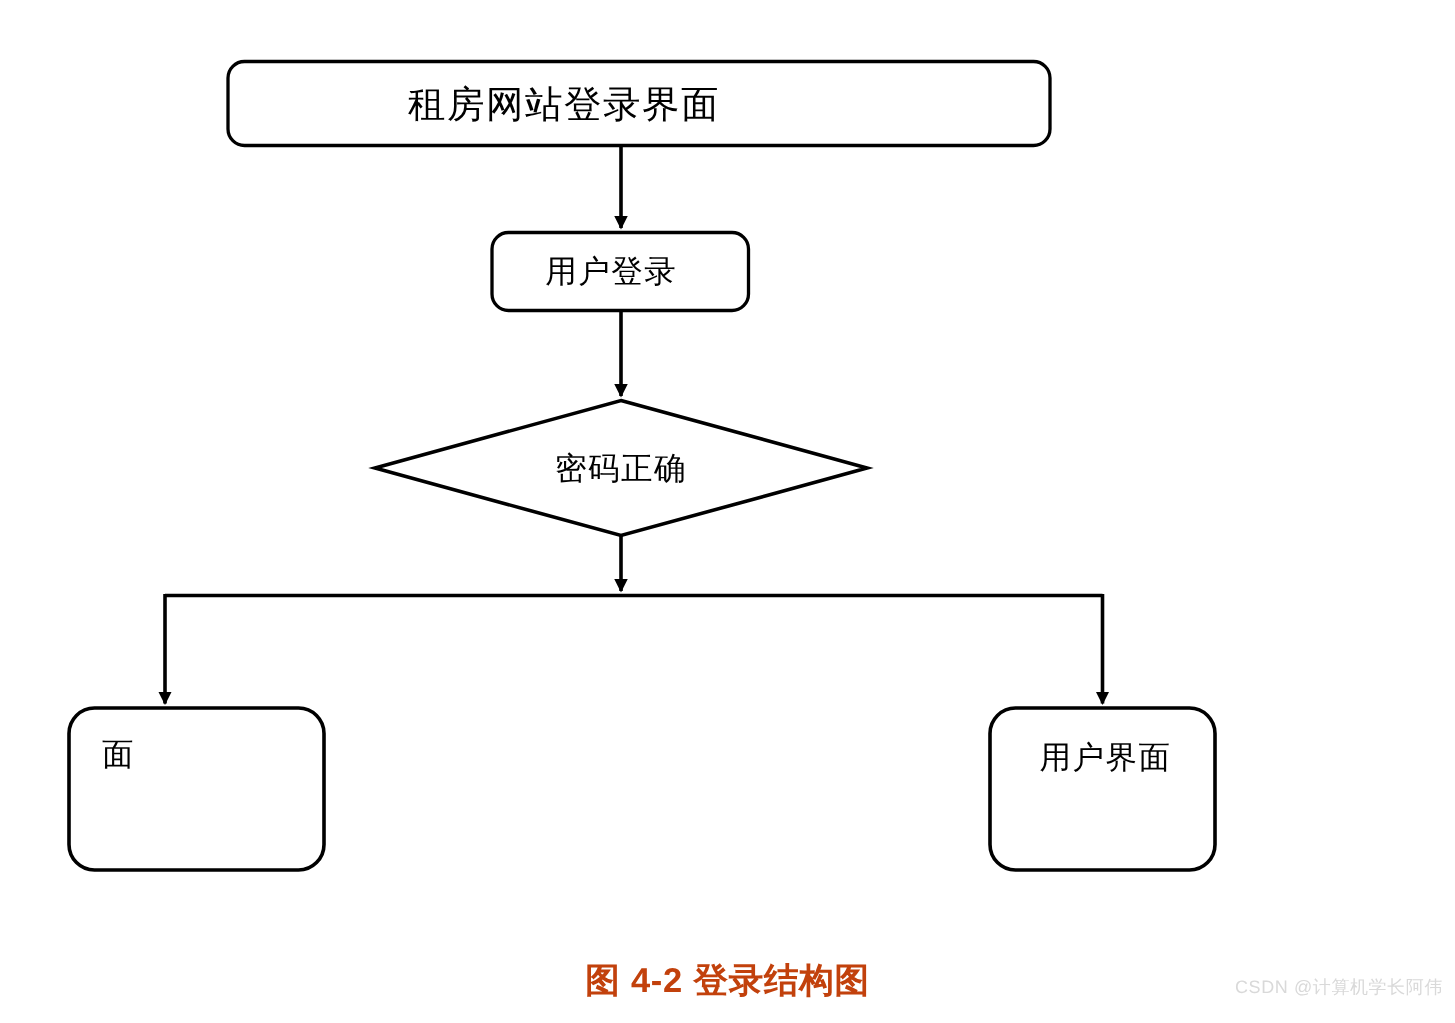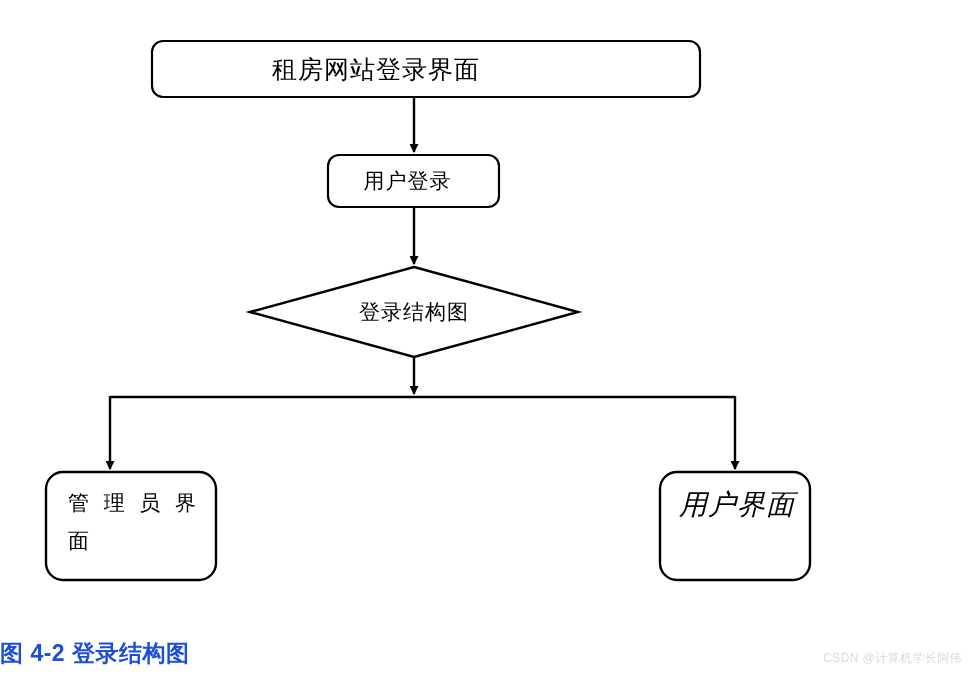--- a/index.html
+++ b/index.html
@@ -89,37 +89,36 @@
     text-align: left;
     text-align-last: left;
   }
 
   
   .label-user {
     left: 682px;
     top: 486px;
     width: 110px;
     height: 38px;
-    font-size: 28px;
+    font-size: 21px;
     letter-spacing: 1px;
-    font-style: italic;
   }
 
   
   .figure-caption {
     position: absolute;
     left: 0;
     top: 638px;
     width: 970px;
-    text-align: left;
+    text-align: center;
     font-size: 23px;
     font-family: "Liberation Sans", "DejaVu Sans", sans-serif;
     font-weight: bold;
     letter-spacing: 0.5px;
-    color: #1d4ed8;
+    color: #c2410c;
   }
 
   
   .watermark {
     position: absolute;
     right: 8px;
     top: 650px;
     font-size: 12px;
     font-family: "Liberation Sans", "DejaVu Sans", sans-serif;
     color: #d9d9d9;
@@ -158,24 +157,23 @@
 
   <rect x="46" y="472" width="170" height="108" rx="17" ry="17" fill="#ffffff" stroke="#000000" stroke-width="2.4"></rect>
 
   <rect x="660" y="472" width="150" height="108" rx="17" ry="17" fill="#ffffff" stroke="#000000" stroke-width="2.4"></rect>
 </svg>
 
 <div class="node-label label-root">租房网站登录界面</div>
 
 <div class="node-label label-login">用户登录</div>
 
-<div class="node-label label-decision">登录结构图</div>
+<div class="node-label label-decision">密码正确</div>
 
 <div class="node-label label-admin">
-  <span class="line-1">管理员界</span>
   <span class="line-2">面</span>
 </div>
 
 <div class="node-label label-user">用户界面</div>
 
 <div class="figure-caption">图 4-2 登录结构图</div>
 
 <div class="watermark">CSDN @计算机学长阿伟</div>
 
 </body></html>

